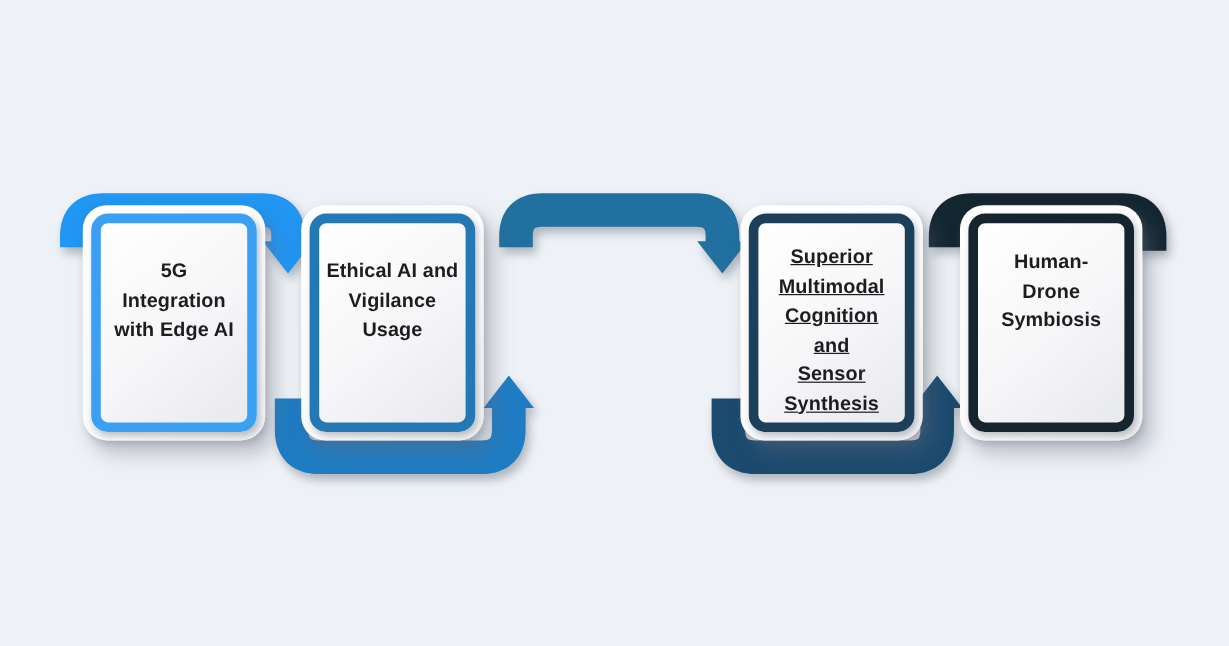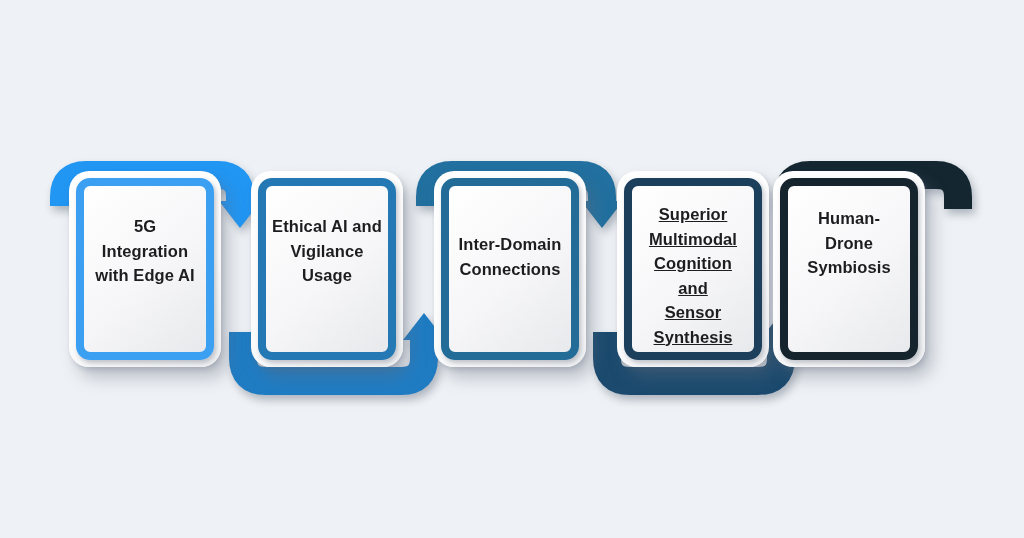--- a/index.html
+++ b/index.html
@@ -19,21 +19,21 @@
   .card{
     position:absolute;top:171px;width:152px;height:196px;z-index:2;
     background:linear-gradient(150deg,#ffffff 0%,#fbfbfc 60%,#f0f1f3 100%);
     border-radius:20px;padding:7px;box-sizing:border-box;
     box-shadow:8px 11px 16px rgba(96,106,122,0.35), 2px 3px 5px rgba(96,106,122,0.22);
   }
   .card-1{left:69px;}
   .card-2{left:251px;}
   .card-3{left:434px;}
   .card-4{left:617px;}
-  .card-5{left:773px;}
+  .card-5{left:800px;}
   .ring{
     width:100%;height:100%;box-sizing:border-box;
     border:8px solid #333;border-radius:14px;
     background:linear-gradient(140deg,#ffffff 0%,#f6f6f8 55%,#e8e9ec 100%);
     box-shadow:2px 3px 5px rgba(96,106,122,0.38);
   }
   .label{
     width:100%;box-sizing:border-box;padding:28px 6px 0 6px;
     text-align:center;white-space:pre-line;
     font-size:16.5px;line-height:24.5px;font-weight:700;
@@ -81,26 +81,20 @@
   </div>
 
   <div class="card card-2">
     <div class="ring" style="border-color: rgb(36, 120, 180);">
       <div class="label" style="color: rgb(29, 29, 31);">Ethical AI and
 Vigilance
 Usage</div>
     </div>
   </div>
 
-  <div class="card card-3">
-    <div class="ring" style="border-color: rgb(35, 108, 151);">
-      <div class="label" style="color: rgb(29, 29, 31);">Inter-Domain
-Connections</div>
-    </div>
-  </div>
 
   <div class="card card-4">
     <div class="ring" style="border-color: rgb(28, 63, 92);">
       <div class="label" style="color: rgb(29, 29, 31); text-decoration: underline;">Superior
 Multimodal
 Cognition and
 Sensor
 Synthesis</div>
     </div>
   </div>

